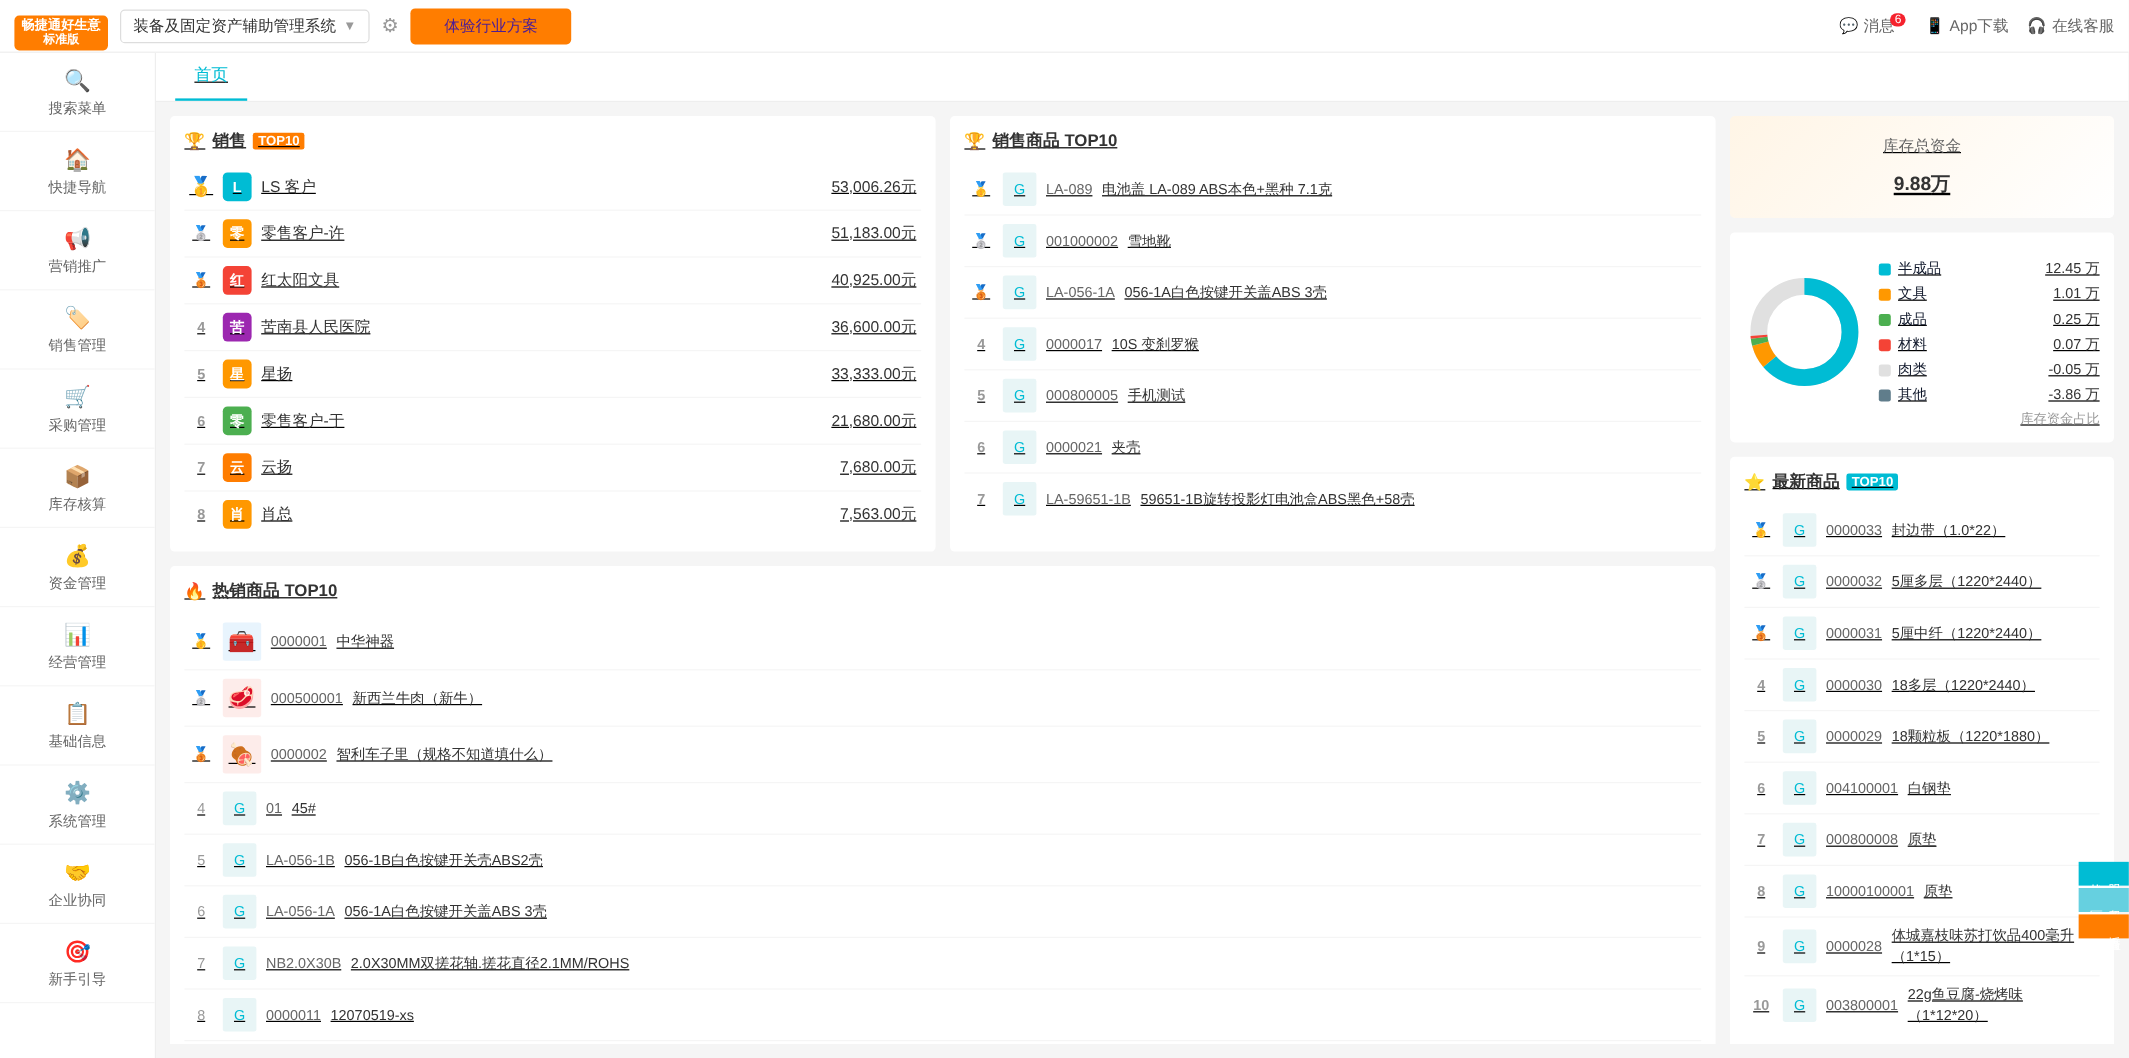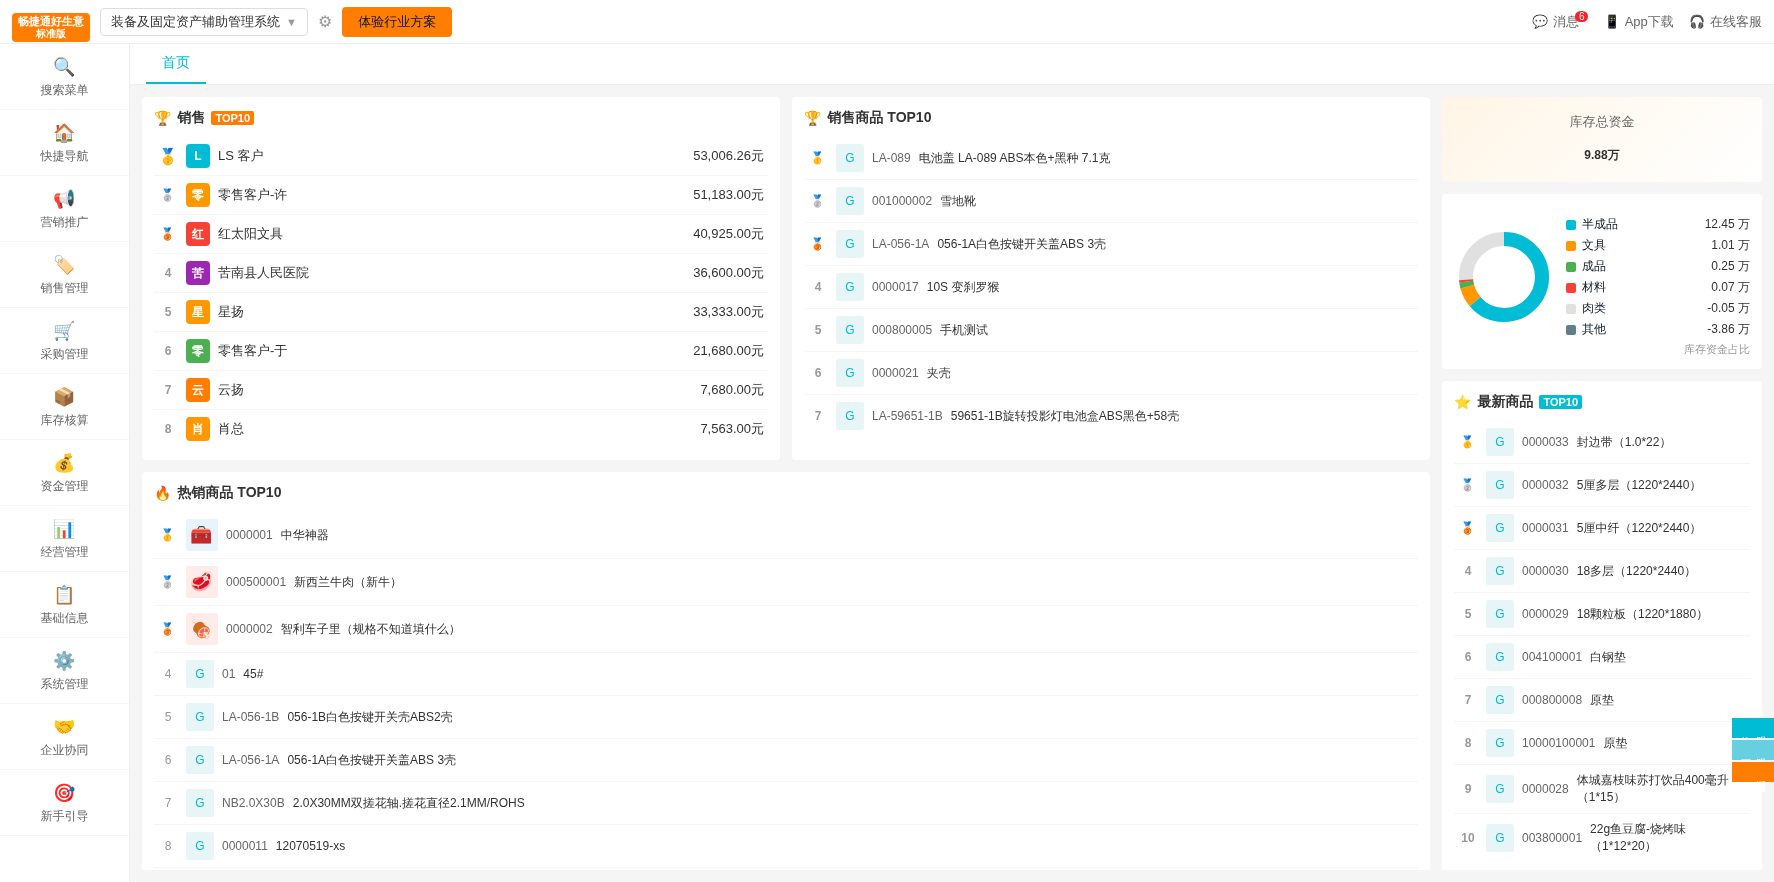--- a/index.html
+++ b/index.html
@@ -6,35 +6,35 @@
     body { font-family: 'Microsoft YaHei', sans-serif; font-size: 13px; background: #f5f5f5; display: flex; flex-direction: column; height: 882px; overflow: hidden; }
 
     
     .topbar { height: 44px; background: #fff; display: flex; align-items: center; border-bottom: 1px solid #eee; padding: 0 12px; gap: 10px; }
     .topbar-logo { background: #ff7d00; color: #fff; border-radius: 4px; padding: 2px 6px; font-size: 12px; font-weight: bold; display: flex; flex-direction: column; align-items: center; line-height: 1.2; margin-top: 12px; }
     .topbar-logo span:first-child { font-size: 11px; }
     .topbar-logo span:last-child { font-size: 10px; }
     .topbar-system { border: 1px solid #ddd; border-radius: 4px; padding: 4px 10px; font-size: 13px; color: #333; display: flex; align-items: center; gap: 6px; flex: 0 0 auto; }
     .topbar-system .arrow { color: #999; font-size: 11px; }
     .topbar-gear { color: #999; font-size: 16px; cursor: pointer; }
-    .topbar-btn { background: #ff7d00; color: #0f172a; border: none; border-radius: 4px; padding: 6px 16px; font-size: 13px; cursor: pointer; }
+    .topbar-btn { background: #ff7d00; color: #4c1d95; border: none; border-radius: 4px; padding: 6px 28px; font-size: 13px; cursor: pointer; }
     .topbar-right { margin-left: auto; display: flex; align-items: center; gap: 16px; color: #666; font-size: 13px; }
     .topbar-right .badge { background: #f5222d; color: #fff; border-radius: 10px; font-size: 10px; padding: 0 4px; margin-left: -8px; margin-top: -10px; }
     .topbar-right .icon-item { display: flex; align-items: center; gap: 4px; cursor: pointer; }
 
     
     .main-layout { display: flex; flex: 1; overflow: hidden; }
 
     
     .sidebar { width: 130px; background: #fff; border-right: 1px solid #eee; display: flex; flex-direction: column; overflow-y: auto; }
     .sidebar-item { display: flex; flex-direction: column; align-items: center; padding: 12px 0 10px; cursor: pointer; color: #666; font-size: 12px; border-bottom: 1px solid #f5f5f5; gap: 4px; }
     .sidebar-item .si-icon { font-size: 18px; }
 
     
-    .content { flex: 1; overflow-y: auto; display: flex; flex-direction: column; }
+    .content { flex: 1; overflow-y: auto; display: flex; flex-direction: column; text-decoration: underline; }
     .content-nav { background: #fff; border-bottom: 1px solid #eee; padding: 0 16px; display: flex; align-items: center; }
     .nav-tab { padding: 10px 16px; font-size: 14px; cursor: pointer; color: #333; border-bottom: 2px solid transparent; }
     .nav-tab.active { color: #00bcd4; border-bottom: 2px solid #00bcd4; }
 
     
     .dashboard { display: flex; flex: 1; gap: 12px; padding: 12px; overflow: hidden; }
     .col-left { flex: 1; display: flex; flex-direction: column; gap: 12px; overflow-y: auto; }
     .col-right { width: 320px; display: flex; flex-direction: column; gap: 12px; overflow-y: auto; }
 
     
@@ -61,21 +61,21 @@
     .product-item:last-child { border-bottom: none; }
     .prod-num { width: 20px; text-align: center; font-size: 12px; color: #999; }
     .prod-icon { width: 28px; height: 28px; background: #e8f5f6; border-radius: 2px; display: flex; align-items: center; justify-content: center; font-size: 12px; color: #00bcd4; flex-shrink: 0; }
     .prod-code { font-size: 12px; color: #666; }
     .prod-name { flex: 1; font-size: 12px; color: #333; }
 
     
     .inventory-total { background: linear-gradient(135deg, #fff5e6 0%, #fff 100%); border-radius: 4px; padding: 16px; text-align: center; }
     .inventory-total .label { font-size: 13px; color: #666; margin-bottom: 4px; }
     .inventory-total .value { font-size: 26px; font-weight: bold; color: #333; }
-    .inventory-total .value span { font-size: 12px; }
+    .inventory-total .value span { font-size: 16px; }
 
     
     .donut-section { display: flex; align-items: center; gap: 12px; margin-top: 10px; }
     .donut-chart { position: relative; width: 100px; height: 100px; flex-shrink: 0; }
     .donut-chart svg { width: 100%; height: 100%; }
     .donut-legend { display: flex; flex-direction: column; gap: 4px; flex: 1; font-size: 12px; }
     .legend-item { display: flex; align-items: center; gap: 6px; }
     .legend-dot { width: 10px; height: 10px; border-radius: 2px; flex-shrink: 0; }
     .legend-label { flex: 1; color: #0f172a; }
     .legend-val { color: #333; font-weight: 500; }

